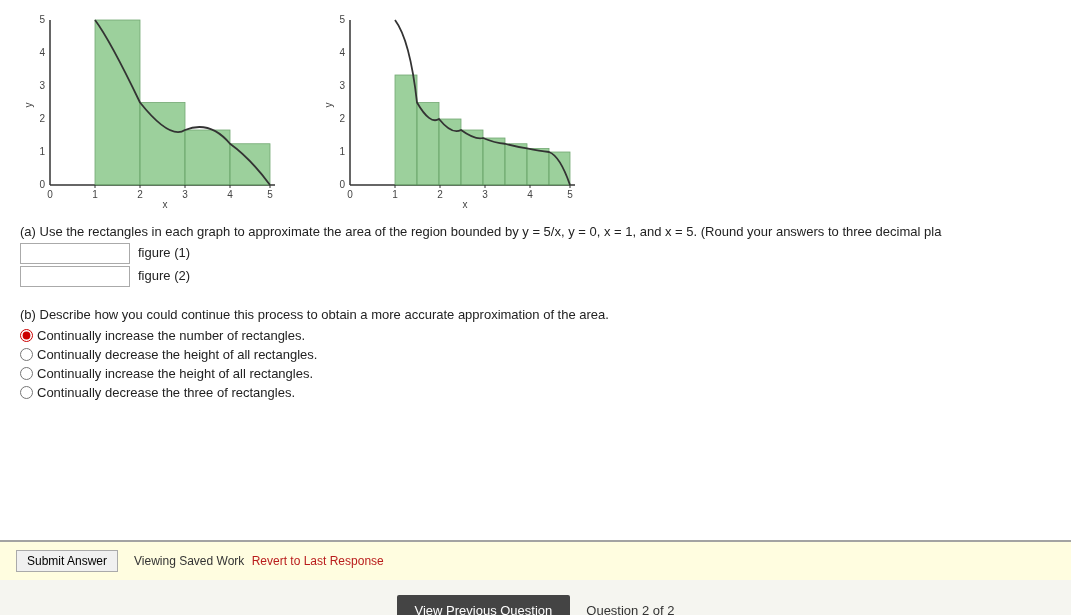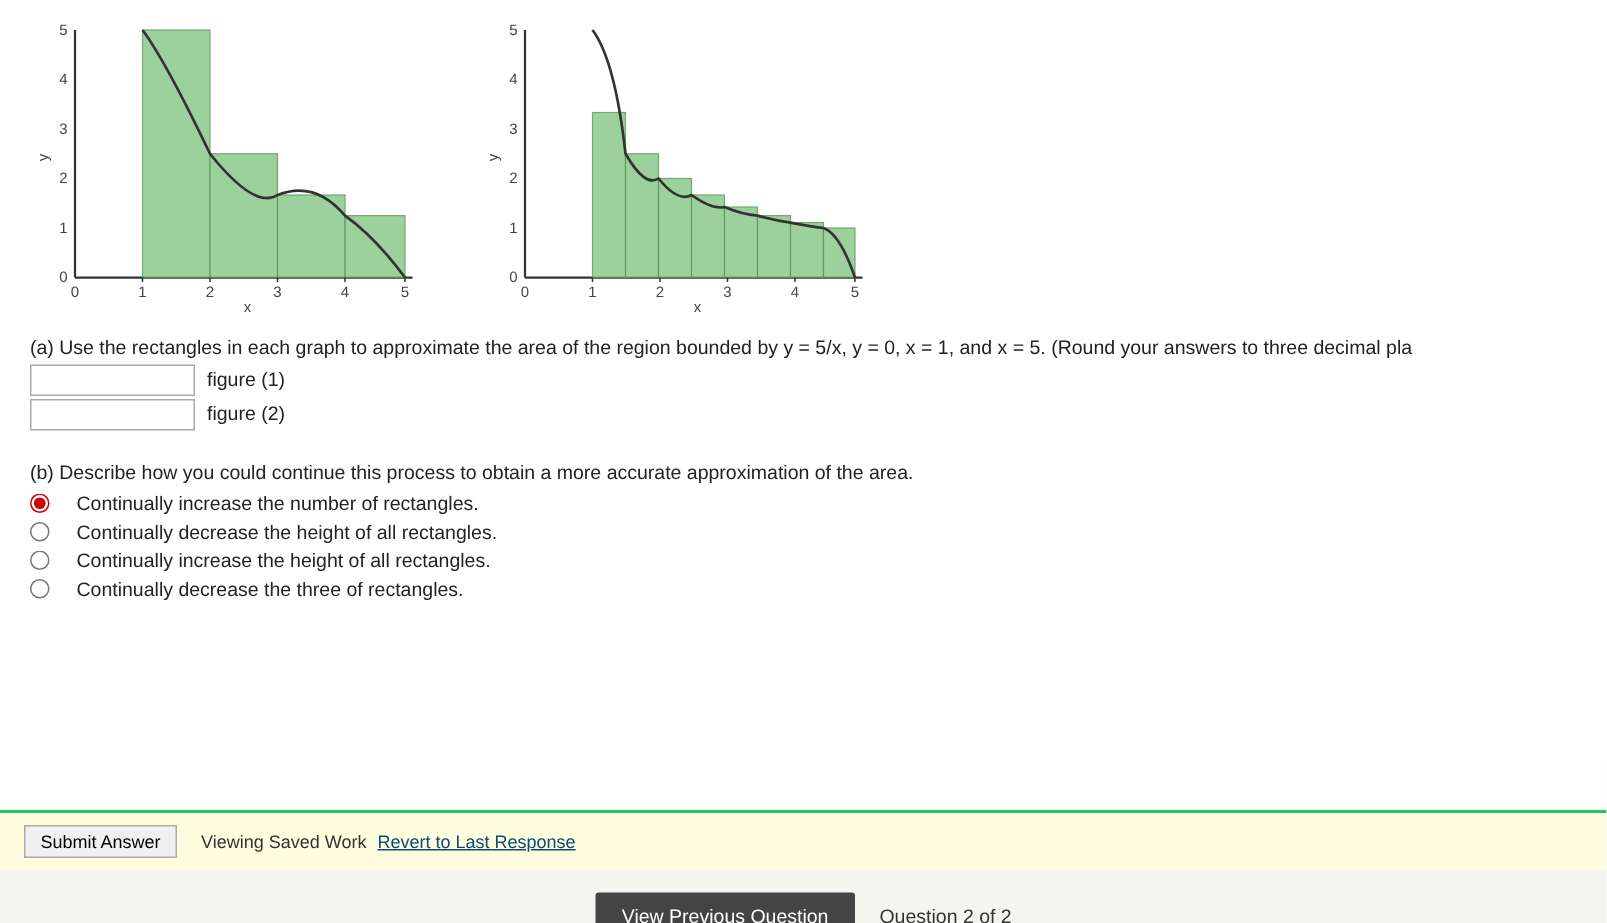--- a/index.html
+++ b/index.html
@@ -58,31 +58,31 @@
       margin-bottom: 16px;
     }
     .part-b-label {
       font-size: 13px;
       margin-bottom: 6px;
       margin-top: 20px;
     }
     .radio-option {
       display: flex;
       align-items: center;
-      gap: 18px;
+      gap: 4px;
       margin-bottom: 4px;
       font-size: 13px;
     }
     .radio-option input[type="radio"] {
       margin: 0;
       accent-color: #c00;
     }
     .footer-bar {
       background: #fffde0;
-      border-top: 2px solid #22c55e;
+      border-top: 2px solid #a3a3a3;
       padding: 8px 16px;
       display: flex;
       align-items: center;
       gap: 16px;
       min-height: 40px;
     }
     .submit-btn {
       border: 1px solid #aaa;
       background: #f0f0f0;
       padding: 3px 10px;
@@ -240,20 +240,20 @@
       <input type="radio" name="part_b" style="">
       <span>Continually decrease the three of rectangles.</span>
     </div>
   </div>
 </div>
 
 <div class="footer-bar">
   <button class="submit-btn">Submit Answer</button>
   <span class="viewing-saved">
     <span>Viewing Saved Work</span>
-    <span style="color:#0c4a6e;text-decoration:underline;cursor:pointer;margin-left:4px;">Revert to Last Response</span>
+    <span style="color:#b91c1c;cursor:pointer;margin-left:4px;">Revert to Last Response</span>
   </span>
 </div>
 
 <div class="bottom-bar">
   <button class="prev-question-btn">View Previous Question</button>
   <span class="question-count">Question 2 of 2</span>
 </div>
 
 </body></html>

